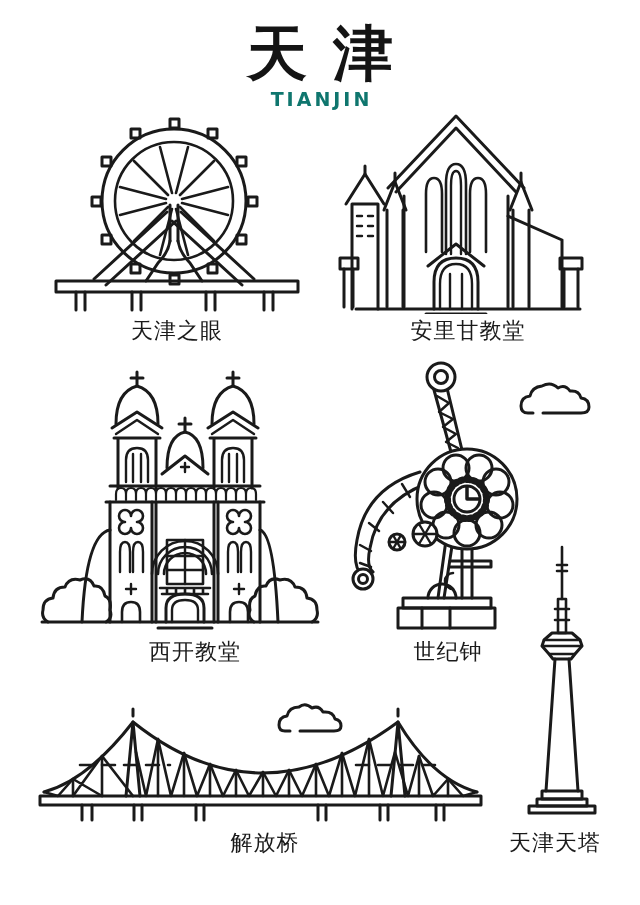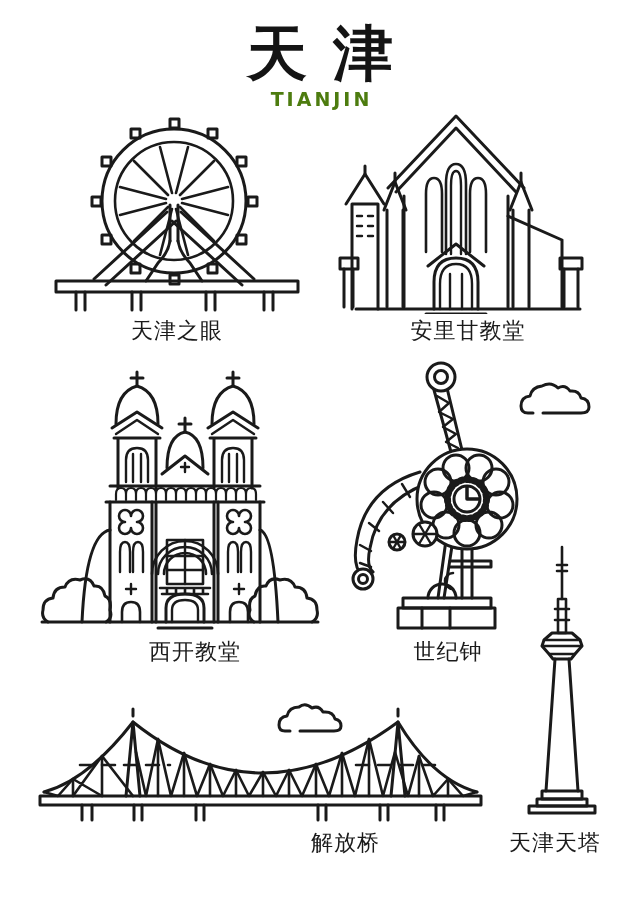--- a/index.html
+++ b/index.html
@@ -8,21 +8,21 @@
     font-family:"DejaVu Sans", sans-serif;color:#161616;
   }
   .title{
     position:absolute;top:20px;left:0;width:640px;text-align:center;
     font-size:60px;font-weight:bold;letter-spacing:26px;padding-left:26px;
     box-sizing:border-box;color:#141414;line-height:1.1;
   }
   .subtitle{
     position:absolute;top:88px;left:0;width:640px;text-align:center;
     font-size:19px;font-weight:bold;letter-spacing:3px;padding-left:3px;
-    box-sizing:border-box;color:#4d7c0f;
+    box-sizing:border-box;color:#0f766e;
   }
   .lm-label{
     position:absolute;text-align:center;font-size:22px;letter-spacing:1px;
     color:#1a1a1a;
   }
   .art{position:absolute;}
   .art path,.art line,.art circle,.art rect,.art polyline{
     stroke:#1a1a1a;stroke-width:3;fill:none;stroke-linecap:round;stroke-linejoin:round;
   }
   .art .fw{fill:#ffffff;}
@@ -202,16 +202,16 @@
     <rect x="43" y="56" width="8" height="34" class="w26"></rect>
     <path class="w26" d="M40,66H54M40,77H54"></path>
     <path d="M37,90H57L65,97L67,103L60,111L56,116H38L34,111L27,103L29,97Z"></path>
     <path class="w24" d="M29,97H65M27,103H67M34,111H60"></path>
     <path d="M40,116L31,248M54,116L63,248"></path>
     <rect x="27" y="248" width="40" height="8"></rect>
     <rect x="22" y="256" width="50" height="7"></rect>
     <rect x="14" y="263" width="66" height="7"></rect>
   </svg>
 
-  <div class="lm-label" style="left:150px;top:828px;width:230px;text-align:right;">解放桥</div>
+  <div class="lm-label" style="left:150px;top:828px;width:230px;">解放桥</div>
   <div class="lm-label" style="left:460px;top:828px;width:190px;">天津天塔</div>
 
 </div>
 
 </body></html>

